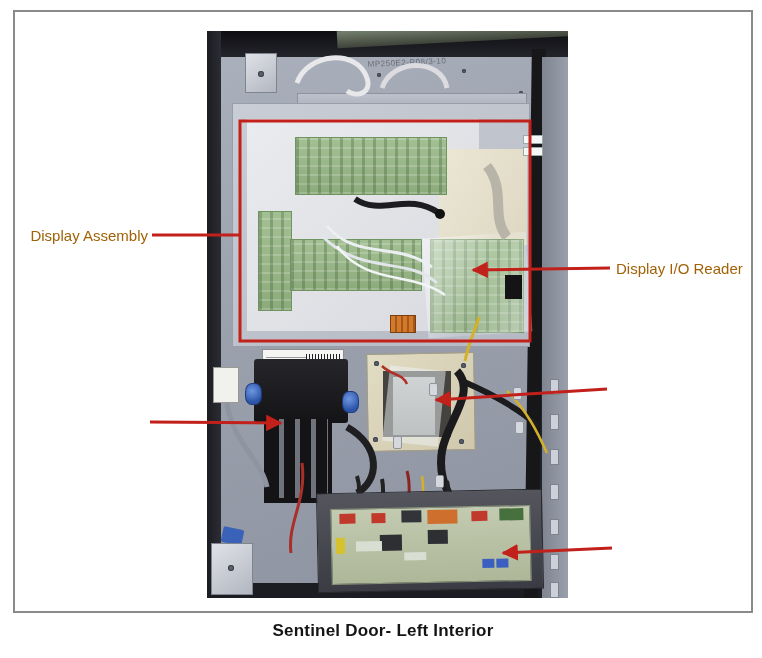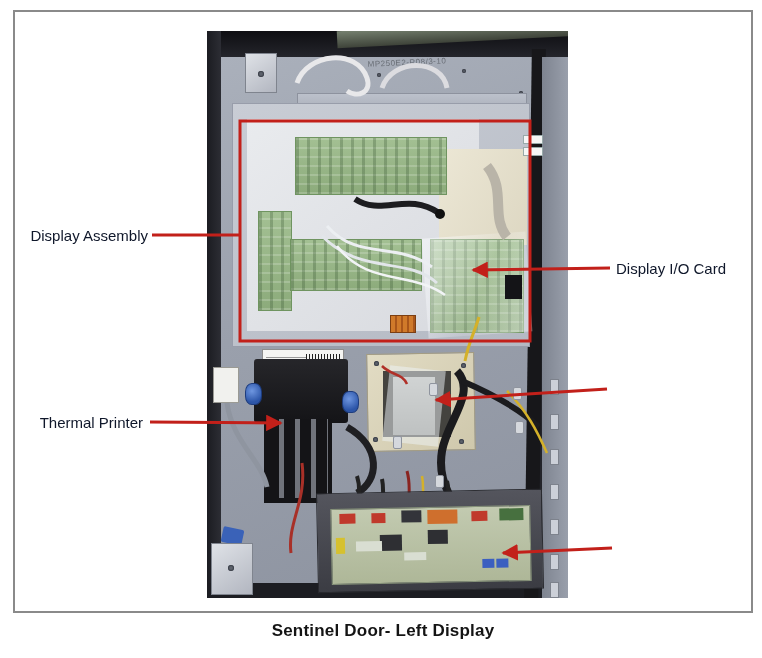--- a/index.html
+++ b/index.html
@@ -89,21 +89,21 @@
       transform:rotate(-1.2deg); border:1px solid #87937a; }
   .ic-pcb .c { position:absolute; }
 
   .photo-svg { position:absolute; left:0; top:0; width:361px; height:567px; }
 
   
   .overlay { position:absolute; left:0; top:0; width:762px; height:658px; pointer-events:none; }
   .overlay .ln { stroke:var(--accent); stroke-width:3; fill:none; }
   .overlay .bx { stroke:var(--accent); stroke-width:3; fill:none; }
 
-  .callout { position:absolute; font-size:15px; line-height:19px; color:#0f172a; }
+  .callout { position:absolute; font-size:15px; line-height:19px; color:#a16207; }
   .callout.right-align { text-align:right; }
   .callout.center { text-align:center; }
 
   .caption { position:absolute; left:13px; top:621px; width:740px; text-align:center;
       font-size:17px; font-weight:bold; color:#141414; letter-spacing:.2px; }
 </style>
 </head>
 <body>
 
 <div class="stage">
@@ -231,20 +231,19 @@
     <rect class="bx" x="240" y="121" width="290" height="220"></rect>
     <line class="ln" x1="152" y1="235" x2="241" y2="235"></line>
     <line class="ln" x1="610" y1="268" x2="473" y2="270" marker-end="url(#arrow)"></line>
     <line class="ln" x1="150" y1="422" x2="281" y2="423" marker-end="url(#arrow)"></line>
     <line class="ln" x1="607" y1="389" x2="436" y2="400" marker-end="url(#arrow)"></line>
     <line class="ln" x1="612" y1="548" x2="503" y2="553" marker-end="url(#arrow)"></line>
   </svg>
 
   <div class="callout right-align" style="left:20px; top:226px; width:128px">Display Assembly</div>
 
-  <div class="callout" style="left:616px; top:259px">Display I/O Card</div>
-
-  <div class="callout right-align" style="left:18px; top:413px; width:125px">Thermal Printer</div>
-
-
-
-  <div class="caption">Sentinel Door- Left Display</div>
+  <div class="callout" style="left:616px; top:259px">Display I/O Reader</div>
+
+
+
+
+  <div class="caption">Sentinel Door- Left Interior</div>
 </div>
 
 </body></html>

